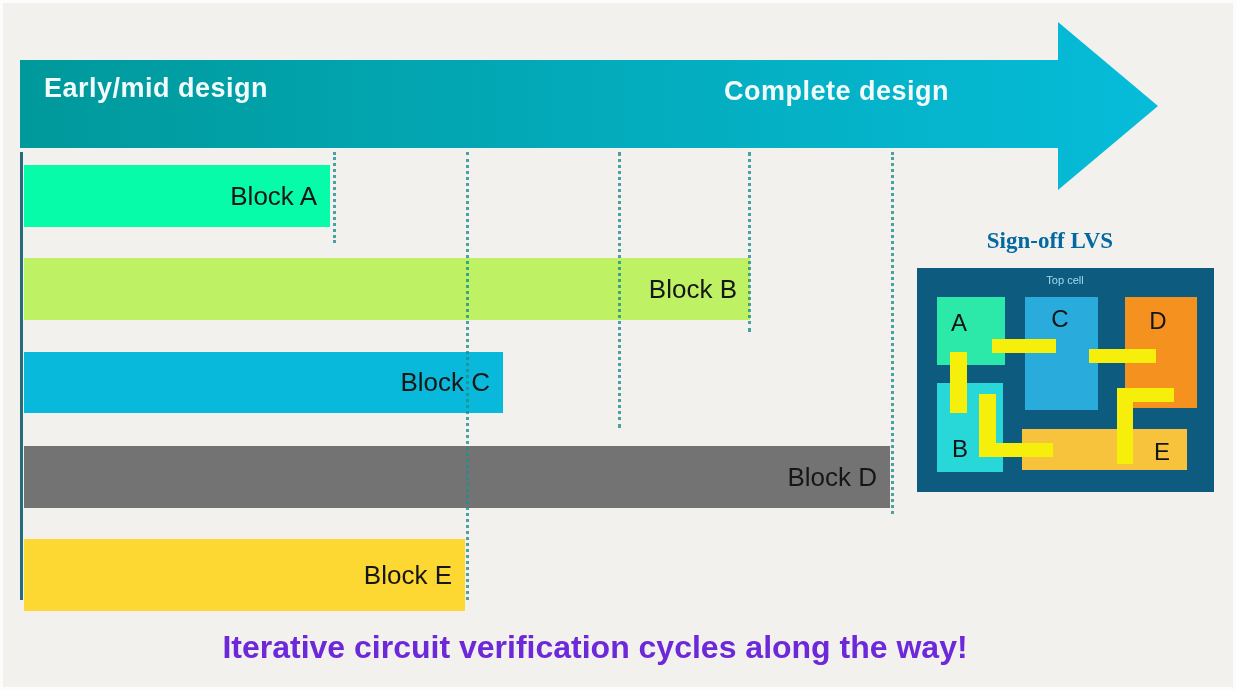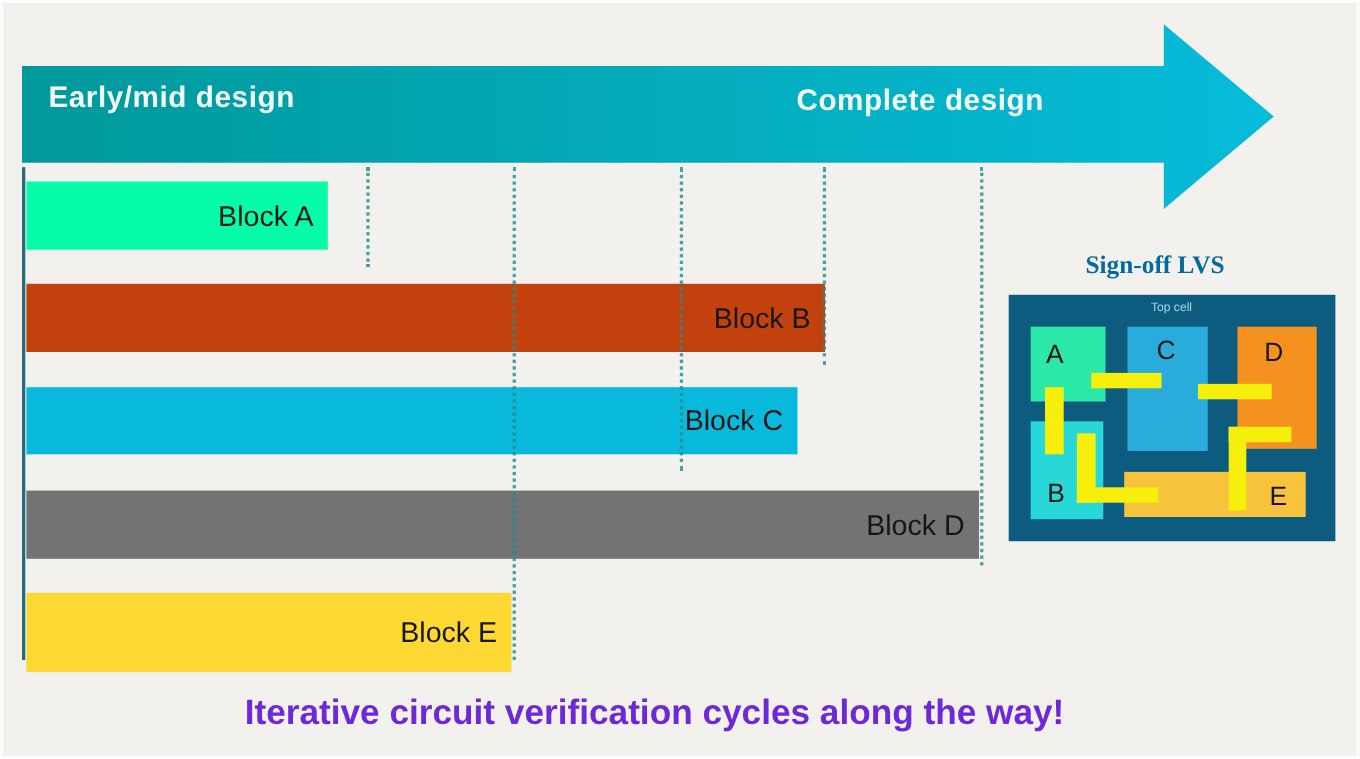--- a/index.html
+++ b/index.html
@@ -64,27 +64,27 @@
 
   <div id="axis" class="axis-line" style="left: 20px; top: 152px; height: 448px; background: rgb(37, 109, 125);"></div>
   <div id="gridlines">
       <div class="gridline" style="left: 333px; top: 152px; height: 91px; border-left: 3px dotted rgb(29, 143, 143); opacity: 0.8; z-index: 3;"></div>
       <div class="gridline" style="left: 466px; top: 152px; height: 448px; border-left: 3px dotted rgb(29, 143, 143); opacity: 0.8; z-index: 3;"></div>
       <div class="gridline" style="left: 618px; top: 152px; height: 276px; border-left: 3px dotted rgb(29, 143, 143); opacity: 0.8; z-index: 3;"></div>
       <div class="gridline" style="left: 748px; top: 152px; height: 180px; border-left: 3px dotted rgb(29, 143, 143); opacity: 0.8; z-index: 3;"></div>
       <div class="gridline" style="left: 891px; top: 152px; height: 362px; border-left: 3px dotted rgb(29, 143, 143); opacity: 0.8; z-index: 3;"></div>
     </div>
   <div id="bars">
-      <div class="bar" style="left: 24px; top: 165px; width: 274px; height: 62px; background: rgb(6, 252, 168); z-index: 2;">
+      <div class="bar" style="left: 24px; top: 165px; width: 306px; height: 62px; background: rgb(6, 252, 168); z-index: 2;">
         <span class="bar-label" style="color: rgb(22, 22, 22);">Block A</span>
       </div>
-      <div class="bar" style="left: 24px; top: 258px; width: 726px; height: 62px; background: #c2410c; z-index: 2;">
+      <div class="bar" style="left: 24px; top: 258px; width: 726px; height: 62px; background: #bef264; z-index: 2;">
         <span class="bar-label" style="color: rgb(22, 22, 22);">Block B</span>
       </div>
-      <div class="bar" style="left: 24px; top: 352px; width: 701px; height: 61px; background: rgb(9, 185, 220); z-index: 2;">
+      <div class="bar" style="left: 24px; top: 352px; width: 479px; height: 61px; background: rgb(9, 185, 220); z-index: 2;">
         <span class="bar-label" style="color: rgb(22, 22, 22);">Block C</span>
       </div>
       <div class="bar" style="left: 24px; top: 446px; width: 866px; height: 62px; background: #737373; z-index: 2;">
         <span class="bar-label" style="color: rgb(22, 22, 22);">Block D</span>
       </div>
       <div class="bar" style="left: 24px; top: 539px; width: 441px; height: 72px; background: rgb(253, 215, 50); z-index: 2;">
         <span class="bar-label" style="color: rgb(22, 22, 22);">Block E</span>
       </div>
     </div>
 

